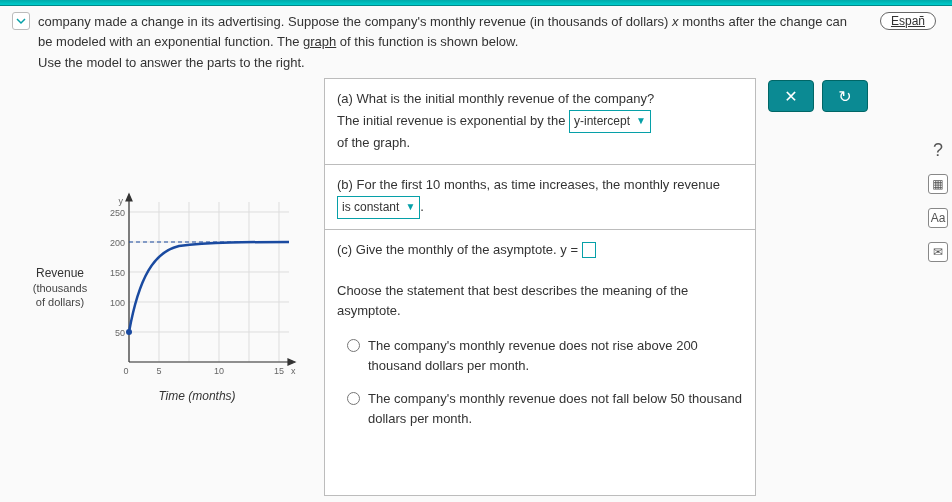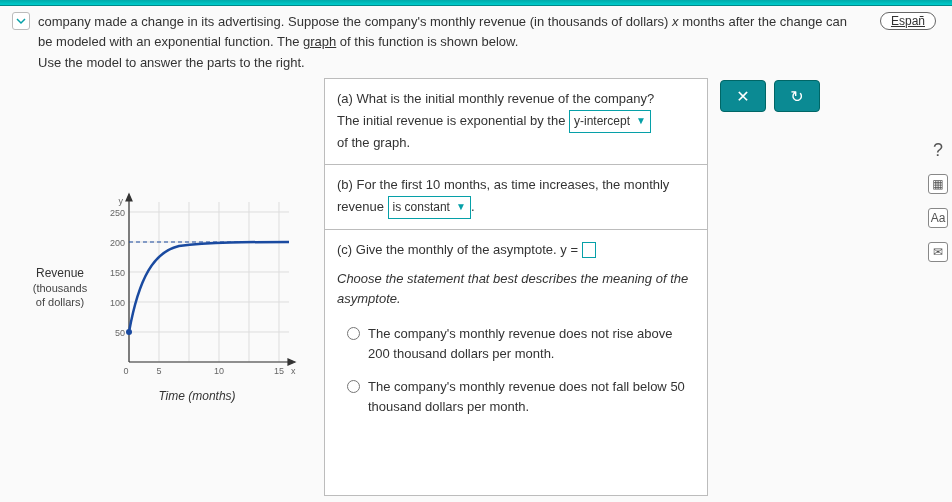--- a/index.html
+++ b/index.html
@@ -81,21 +81,21 @@
   .yaxis-label {
     font-size: 12px;
     text-align: center;
     line-height: 1.2;
     width: 70px;
   }
   .paren { font-size: 11px; color: #444; }
   .graph-box { position: relative; }
   .xaxis-label { font-size: 12px; margin-top: 4px; text-align: center; font-style: italic; }
   .questions-col {
-    width: 384px;
+    width: 432px;
     border: 1px solid #bcbcbc;
     background: #fff;
     display: flex;
     flex-direction: column;
   }
   .q-part {
     padding: 10px 12px;
     border-bottom: 1px solid #bcbcbc;
     line-height: 1.6;
   }
@@ -269,21 +269,21 @@
             <span class="tri">▼</span>
         </span><span>.</span>
       </div>
 
       <div class="q-part">
         <div>
           <span>(c) Give the monthly of the asymptote.  </span>
           <span class="ital">y = </span>
           <span class="eqn-box"></span>
         </div>
-        <div style="margin-top:8px;font-style:italic;">Choose the statement that best describes the meaning of the asymptote.</div>
+        <div style="margin-top:20px;">Choose the statement that best describes the meaning of the asymptote.</div>
 
         <label class="radio-row">
           <input type="radio" name="asy" style="">
           <span><span>The company's monthly revenue does not rise above </span><span>200</span><span> thousand dollars per month.</span></span>
         </label>
         <label class="radio-row">
           <input type="radio" name="asy" style="">
           <span><span>The company's monthly revenue does not fall below </span><span>50</span><span> thousand dollars per month.</span></span>
         </label>
       </div>

